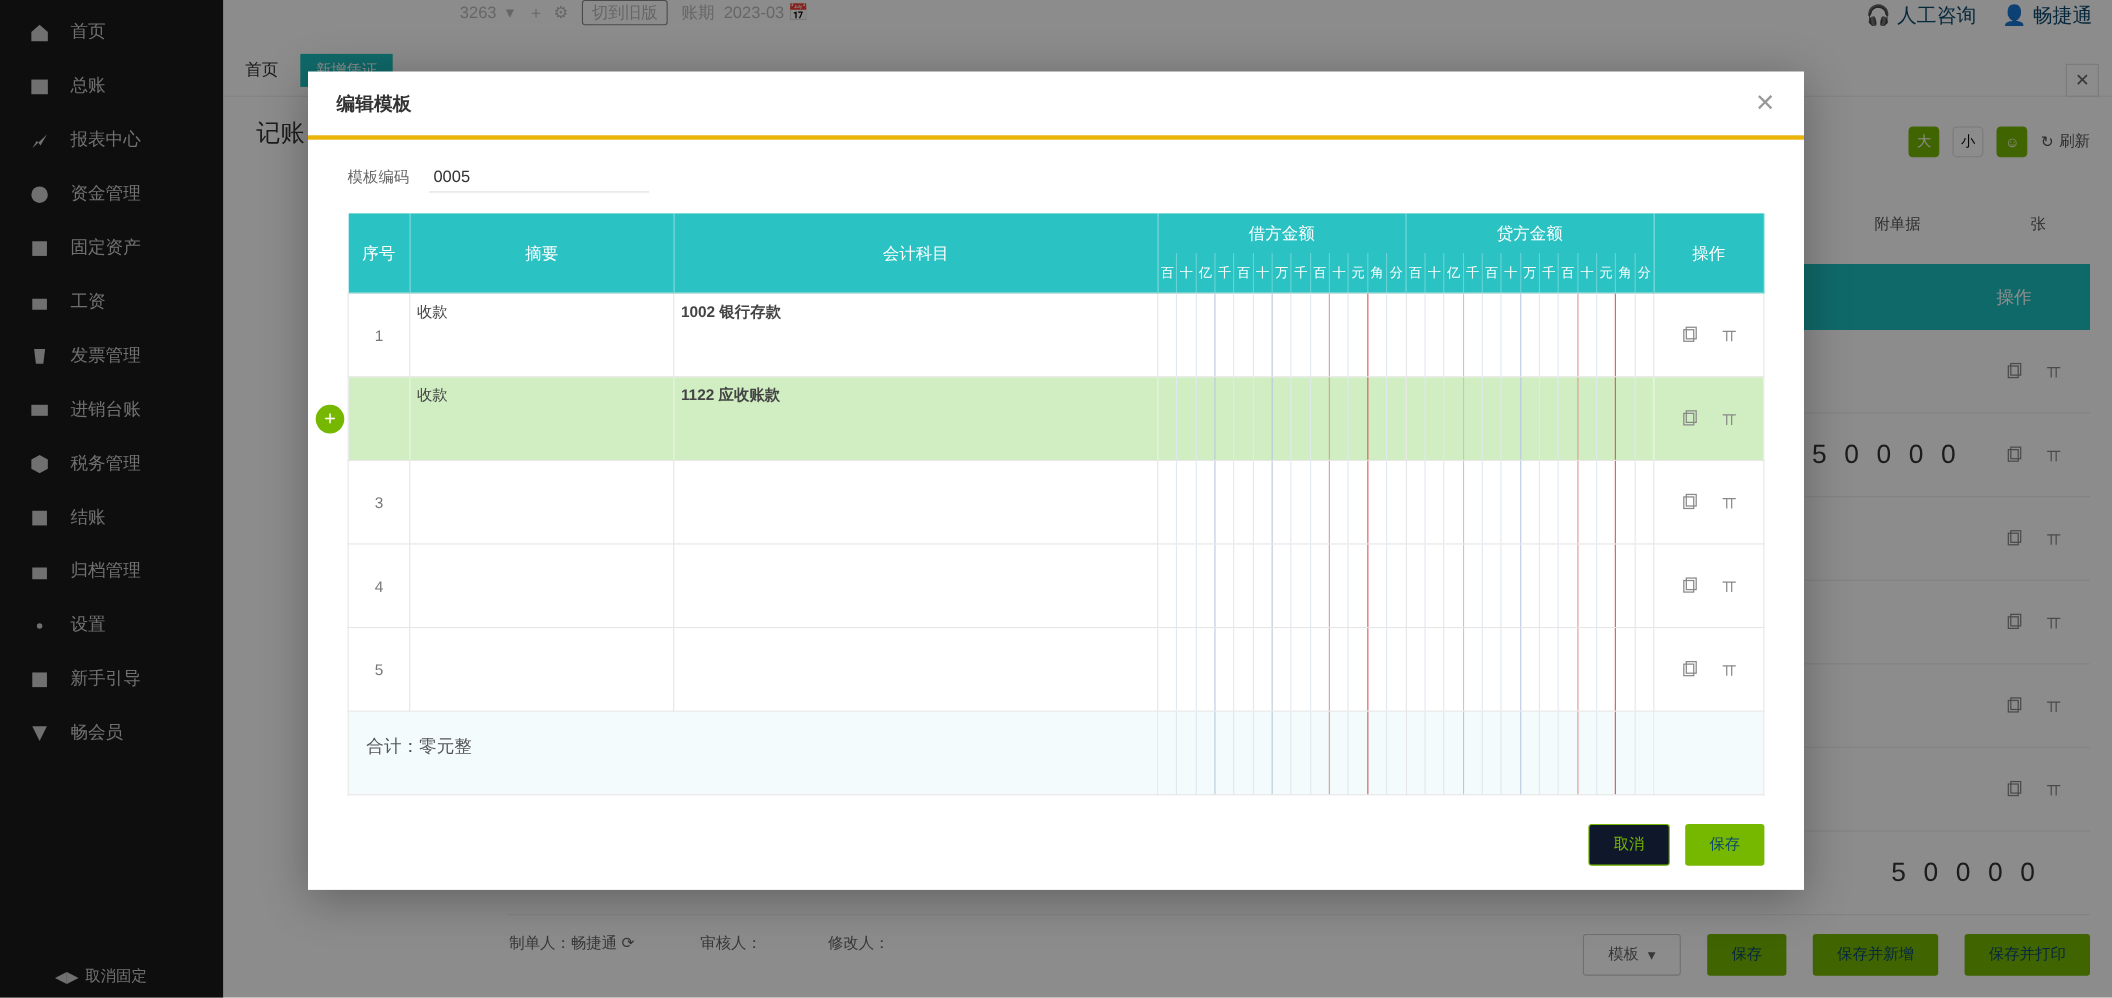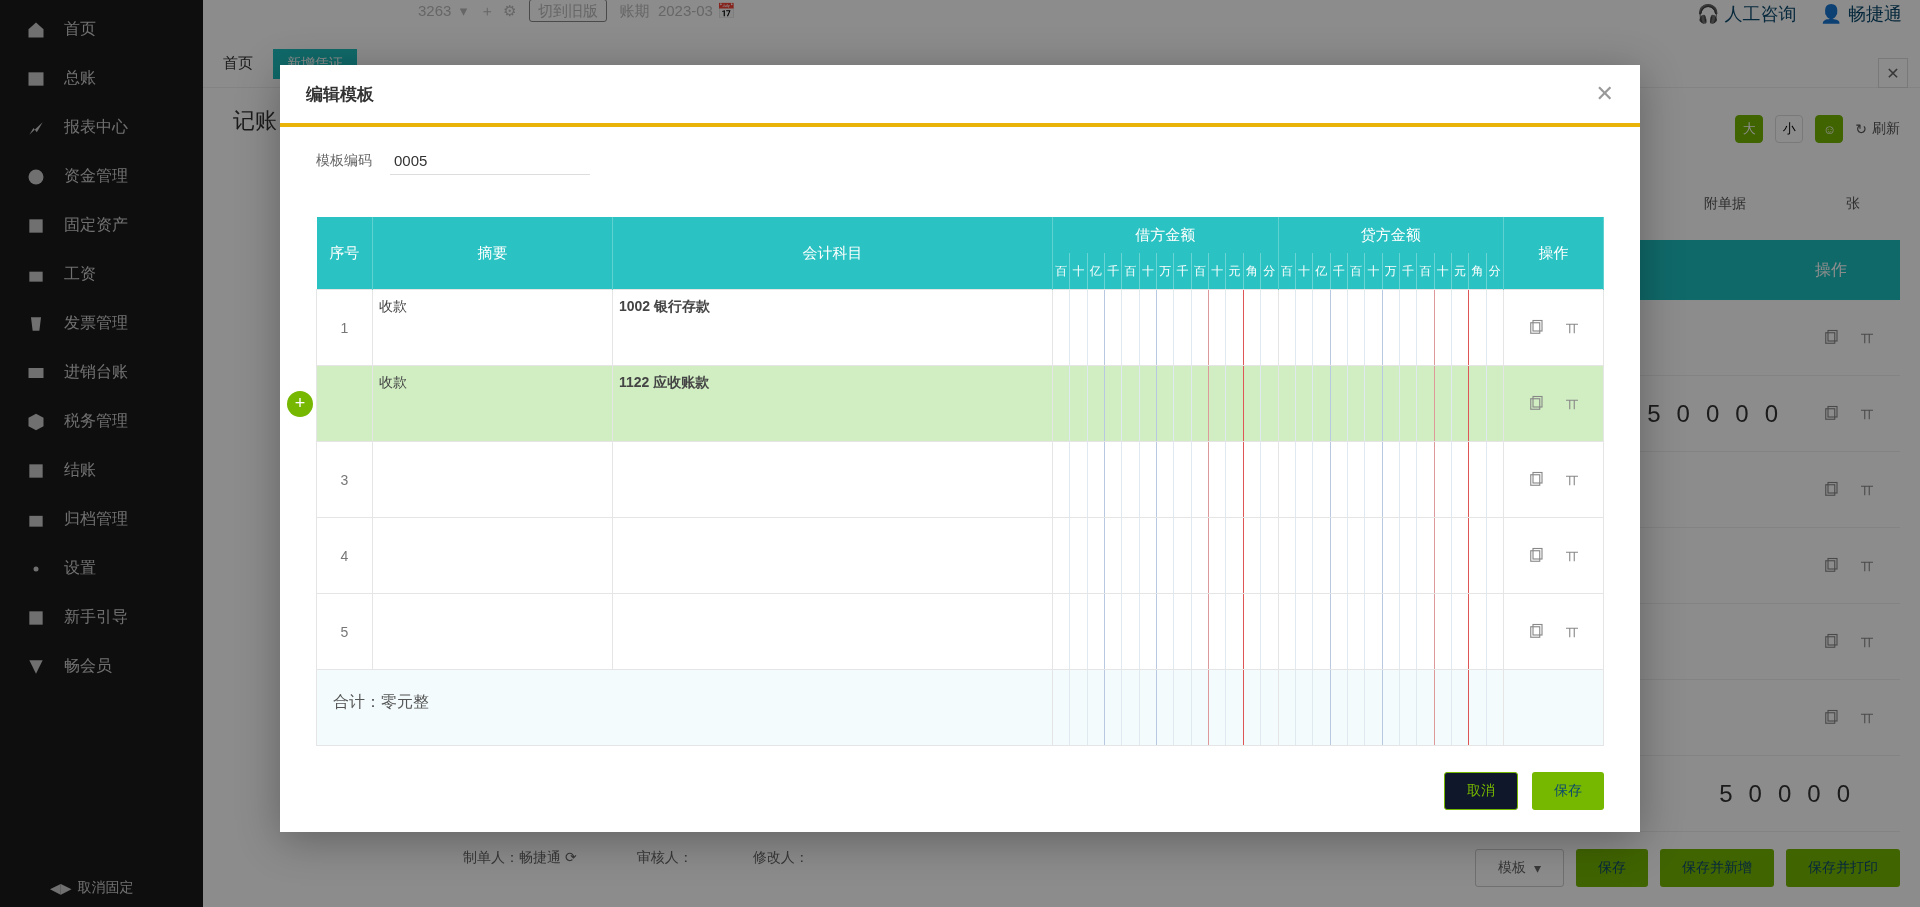--- a/index.html
+++ b/index.html
@@ -19,32 +19,32 @@
 .sz{width:28px;height:28px;border:1px solid #ddd;border-radius:4px;display:flex;align-items:center;justify-content:center;font-size:13px}
 .sz.g{background:#76b700;color:#fff;border-color:#76b700}
 .refresh{display:flex;align-items:center;gap:5px;font-size:14px;color:#555}
 .attach{position:absolute;right:60px;top:195px;font-size:14px;color:#555}
 .attach .unit{margin-left:100px}
 .bg-table{position:absolute;left:258px;top:240px;right:20px}
 .bg-table .hrow{display:flex;background:#1ec0c0;color:#fff;height:60px}
 .bg-table .body-row{display:flex;height:76px;border-bottom:1px solid #eee;align-items:center;justify-content:flex-end;padding-right:24px;gap:18px}
 .bg-table .body-row .num{font-size:24px;letter-spacing:16px;color:#333;margin-right:10px}
 .ic{width:18px;height:18px;stroke:#888;fill:none;stroke-width:1.5}
-.footer-btns{position:absolute;bottom:20px;right:20px;display:flex;gap:12px}
+.footer-btns{position:absolute;bottom:20px;right:20px;display:flex;gap:24px}
 .btn{padding:9px 22px;font-size:14px;border-radius:3px;border:none;cursor:pointer}
 .btn.green{background:#76b700;color:#0c4a6e}
 .btn.outline{background:#fff;border:1px solid #ccc;color:#666;display:flex;align-items:center;gap:8px}
 .footer-info{position:absolute;bottom:40px;left:260px;display:flex;gap:60px;font-size:14px;color:#666}
 .overlay{position:absolute;inset:0;background:rgba(0,0,0,.45)}
 .modal{position:absolute;left:280px;top:65px;width:1360px;background:#fff;box-shadow:0 8px 40px rgba(0,0,0,.3)}
 .modal-head{display:flex;justify-content:space-between;align-items:center;padding:16px 26px;border-bottom:4px solid #eab308}
 .modal-head h3{font-size:17px;font-weight:600;color:#333}
 .close{font-size:22px;color:#999;cursor:pointer;background:none;border:none}
 .modal-body{padding:20px 36px 26px}
-.form-row{display:flex;gap:70px;margin-bottom:42px}
+.form-row{display:flex;gap:70px;margin-bottom:19px}
 .form-item{display:flex;align-items:center;gap:18px}
 .form-item label{font-size:14px;color:#666}
 .form-item input{border:none;border-bottom:1px solid #ddd;padding:5px 4px;font-size:15px;width:200px;color:#333;outline:none}
 .tbl{width:100%;border-collapse:collapse}
 .tbl th{background:#2ac2c2;color:#fff;font-weight:500;font-size:15px;padding:0;border-right:1px solid rgba(255,255,255,.25)}
 .tbl th.seq{width:56px;height:72px}
 .tbl th.sum{width:240px}
 .tbl th.acc{width:440px}
 .tbl th.op{width:100px}
 .th-amt{height:36px}

